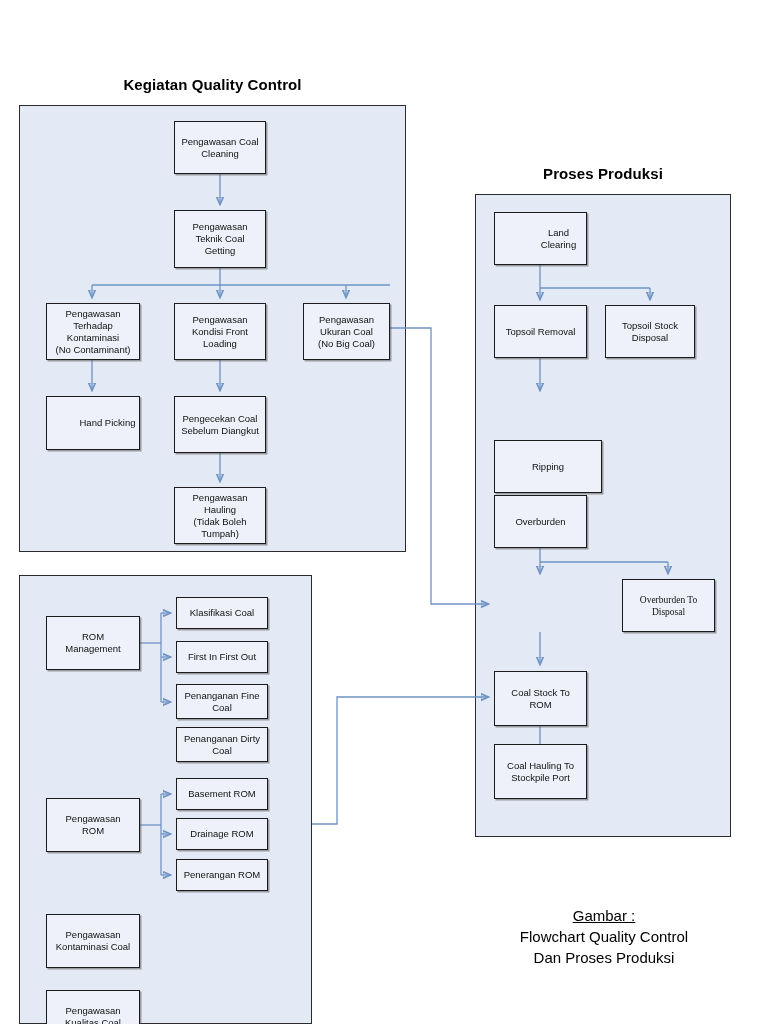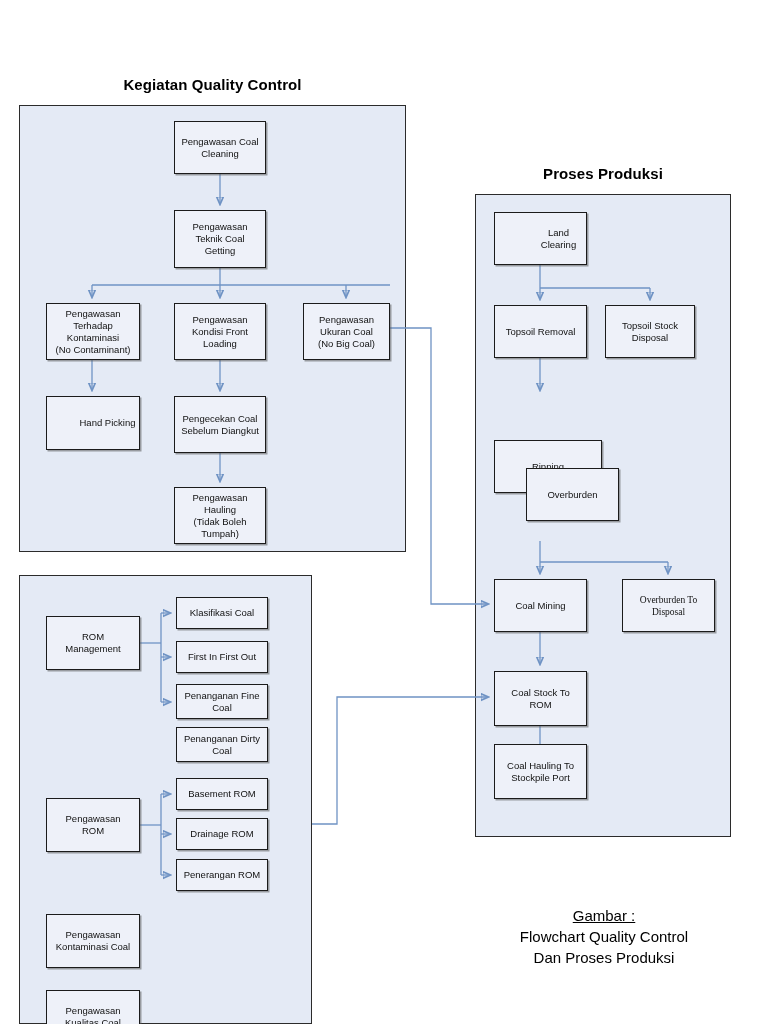--- a/index.html
+++ b/index.html
@@ -192,23 +192,22 @@
 
   <div class="node" style="left:494px;top:212px;width:93px;height:53px;padding-left:39px;">Land Clearing</div>
 
   <div class="node" style="left:494px;top:305px;width:93px;height:53px;">Topsoil Removal</div>
 
   <div class="node" style="left:605px;top:305px;width:90px;height:53px;">Topsoil Stock
 Disposal</div>
 
   <div class="node" style="left:494px;top:396px;width:108px;height:53px;margin-top:44px;">Ripping</div>
 
-  <div class="node" style="left:494px;top:468px;width:93px;height:53px;margin-left:32px;">Overburden</div>
-
-  <div class="node" style="left:494px;top:579px;width:93px;height:53px;">Coal Mining</div>
+  <div class="node" style="left:494px;top:495px;width:93px;height:53px;">Overburden</div>
+
 
   <div class="node" style="left:622px;top:579px;width:93px;height:53px;font-family:Liberation Serif, serif;">Overburden To
 Disposal</div>
 
   <div class="node" style="left:494px;top:671px;width:93px;height:55px;">Coal Stock To
 ROM</div>
 
   <div class="node" style="left:494px;top:744px;width:93px;height:55px;">Coal Hauling To
 Stockpile Port</div>
 

